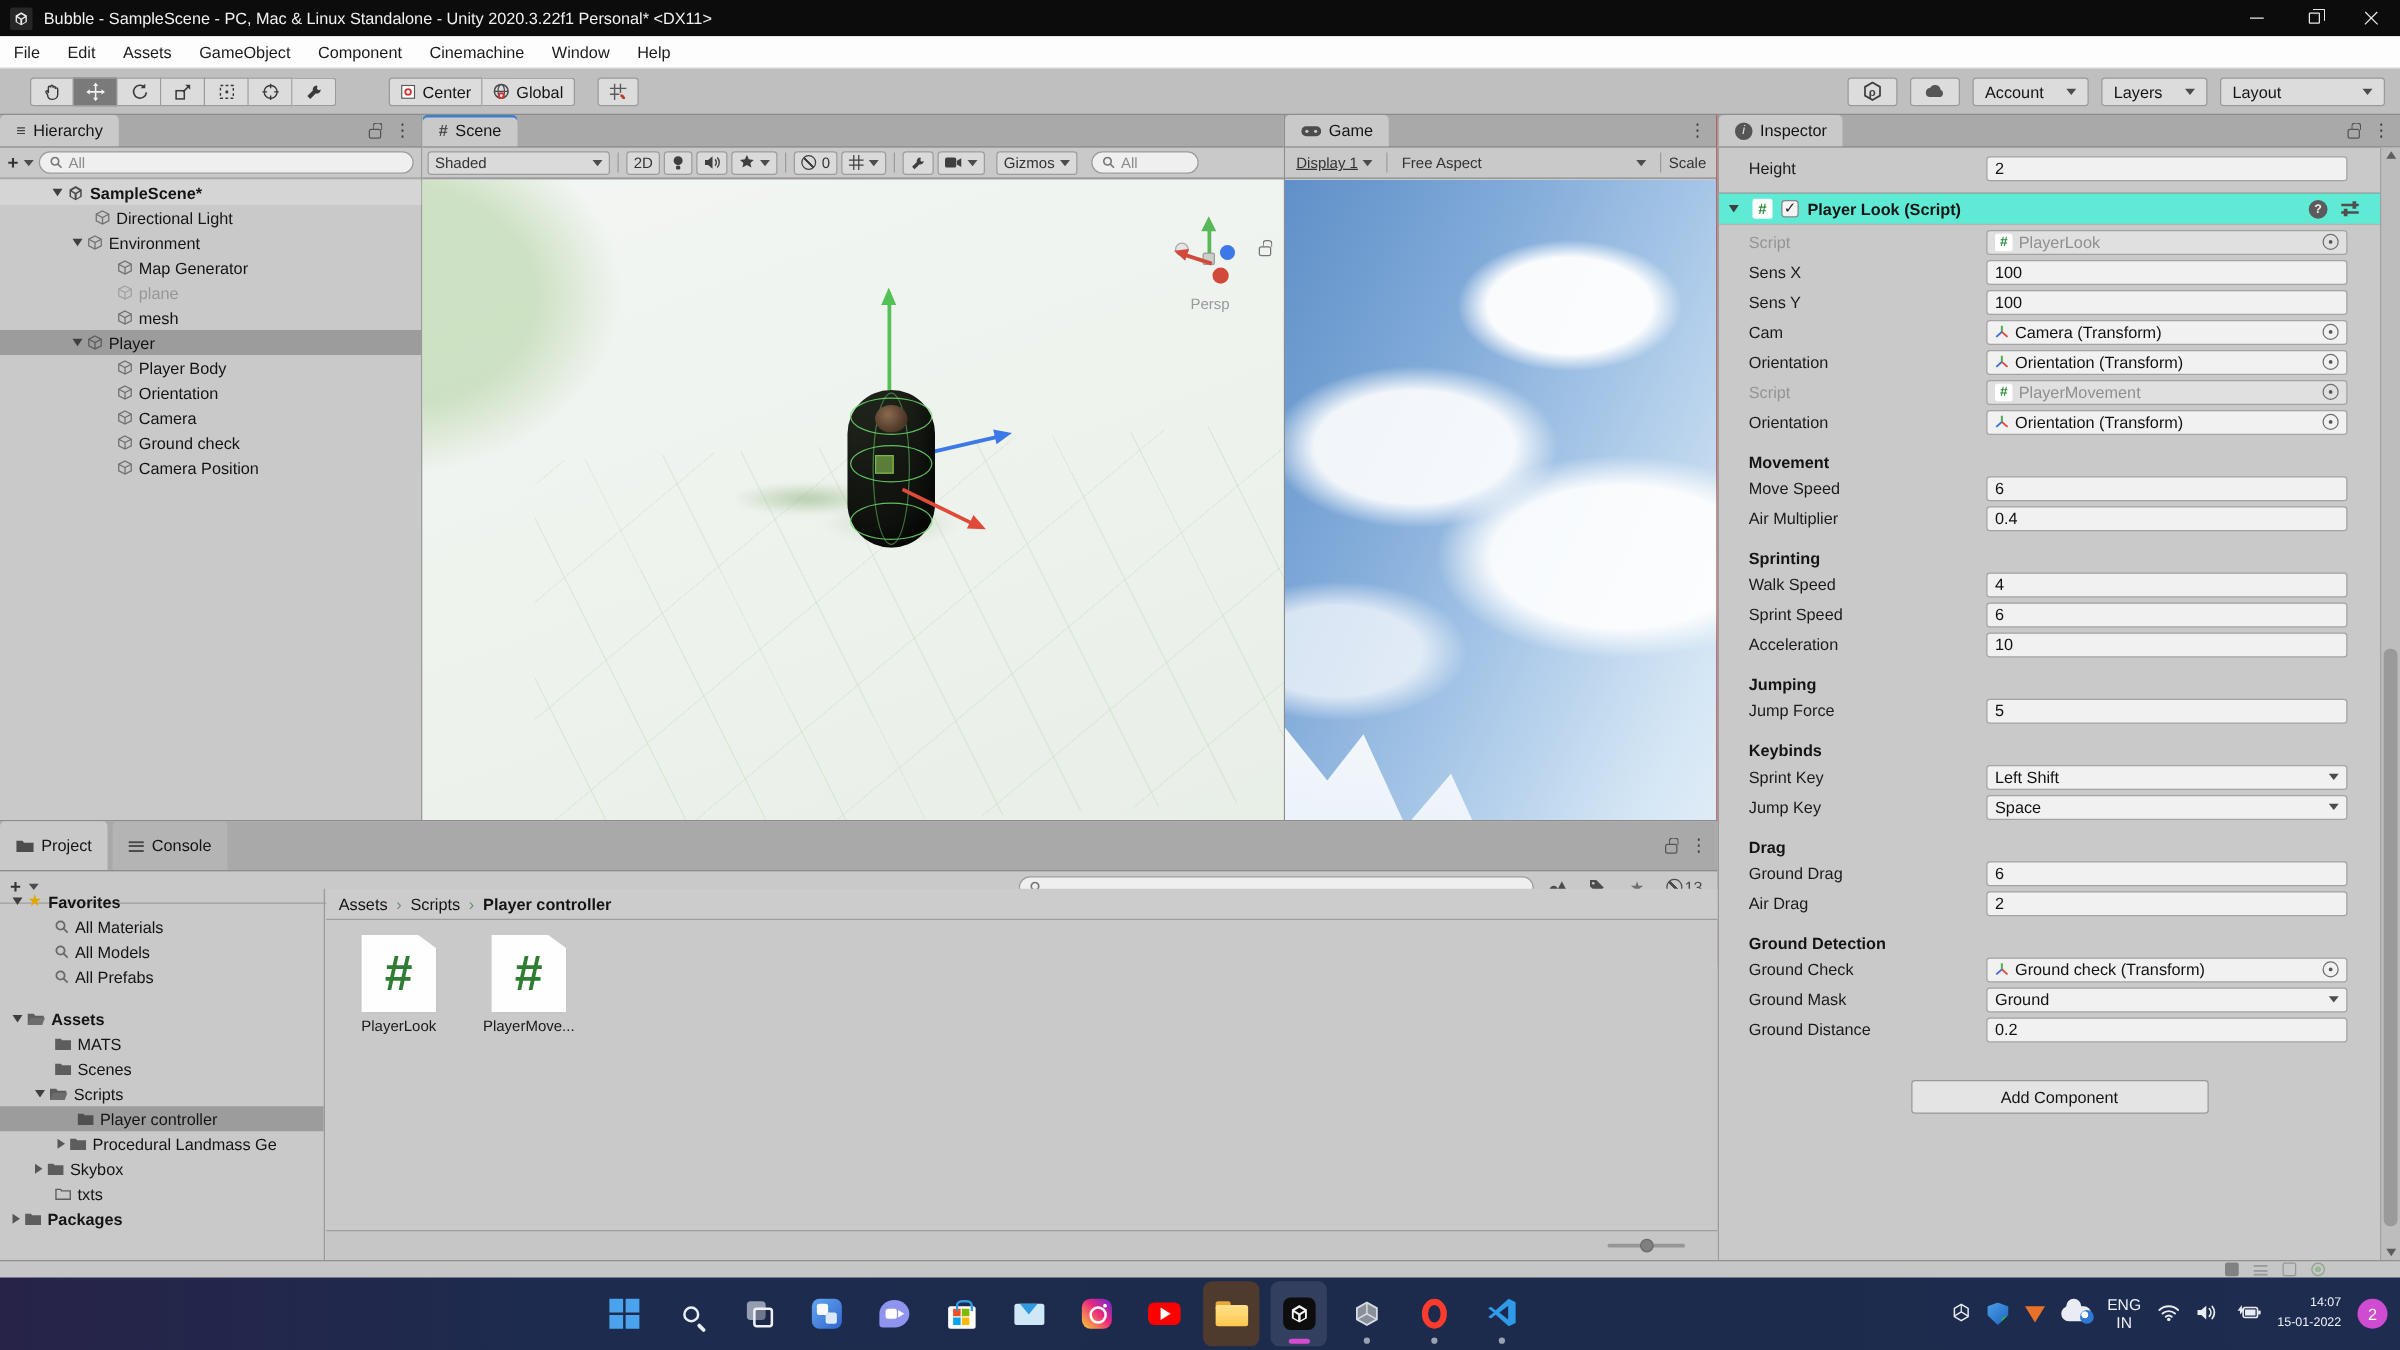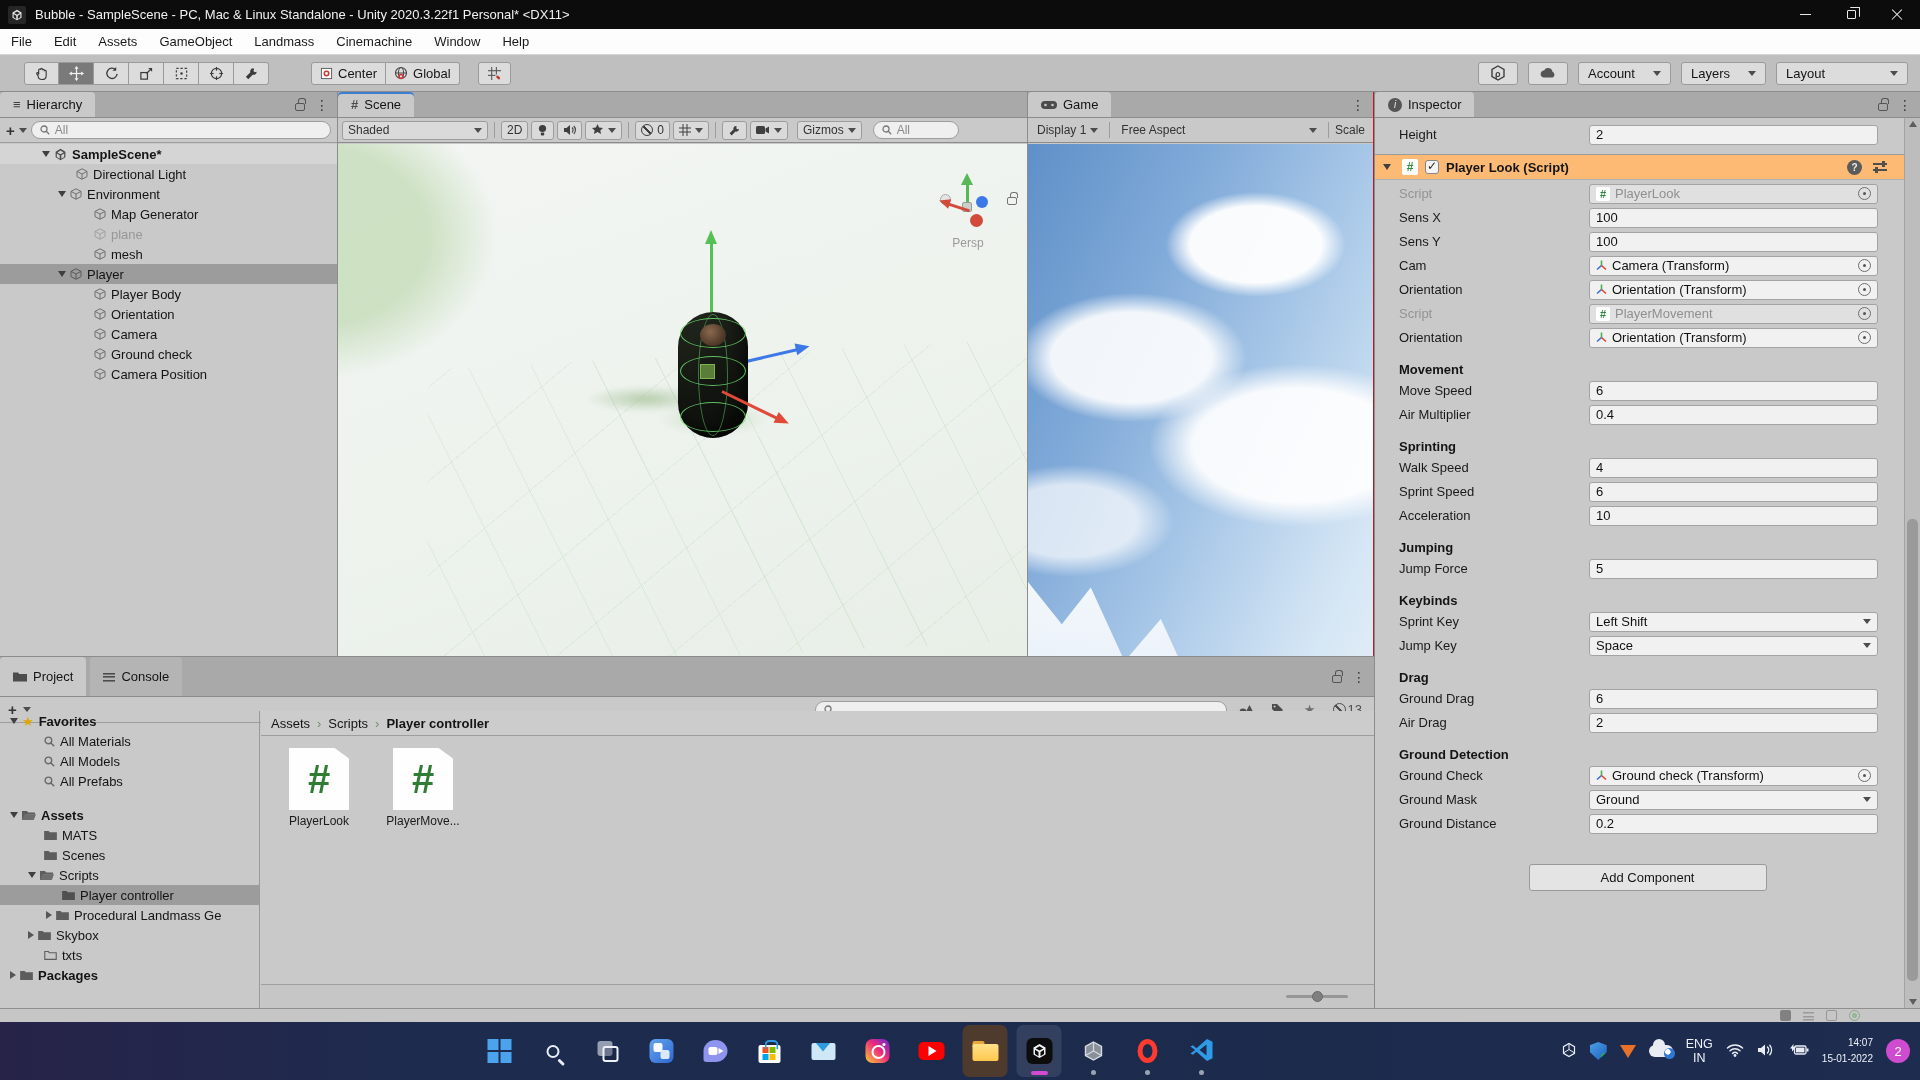--- a/index.html
+++ b/index.html
@@ -117,21 +117,21 @@
   
   #inspector { left:1374px; top:92px; width:546px; height:916px; border-left:1px solid #8c8c8c; }
   .ins-body { position:absolute; top:26px; left:0; right:0; bottom:0; overflow:hidden; }
   .irow { display:flex; align-items:center; height:21px; margin:3px 42px 0 24px; }
   .irow .lbl { flex:0 0 190px; color:#1a1a1a; }
   .irow.gray .lbl { color:#949494; }
   .fld { flex:1; height:20px; background:#f1f1f1; border:1px solid #a3a3a3; border-radius:3px; display:flex; align-items:center; padding:0 6px; gap:5px; color:#111; }
   .irow.gray .fld { background:#e0e0e0; color:#8f8f8f; }
   .picker { width:13px; height:13px; border:1px solid #6f6f6f; border-radius:50%; margin-left:auto; position:relative; flex:none; }
   .picker::after { content:""; position:absolute; left:4px; top:4px; width:3px; height:3px; border-radius:50%; background:#555; }
-  .comp-header { height:26px; margin-top:9px; background:#fdba74; border-top:1px solid #9b9b9b; border-bottom:1px solid #b3b3b3; display:flex; align-items:center; padding:0 8px; gap:7px; }
+  .comp-header { height:26px; margin-top:9px; background:#5eead4; border-top:1px solid #9b9b9b; border-bottom:1px solid #b3b3b3; display:flex; align-items:center; padding:0 8px; gap:7px; }
   .comp-header .title { font-weight:bold; }
   .sico { width:16px; height:16px; background:#fff; border-radius:2px; display:flex; align-items:center; justify-content:center; font-weight:bold; color:#2e8b3d; font-size:12px; flex:none; }
   .sico::after { content:"#"; }
   .sico.small { width:14px; height:14px; font-size:11px; }
   .cb { width:14px; height:14px; background:#f4f4f4; border:1px solid #858585; border-radius:3px; position:relative; flex:none; }
   .cb::after { content:"✓"; position:absolute; left:1px; top:-2px; font-size:12px; color:#222; }
   .hright { margin-left:auto; display:flex; align-items:center; gap:11px; }
   .hico { width:15px; height:15px; border-radius:50%; background:#5b5b5b; color:#ececec; font-size:10px; font-weight:bold; display:flex; align-items:center; justify-content:center; }
   .hico::after { content:"?"; }
   .pico { width:14px; height:12px; background:linear-gradient(#4f4f4f,#4f4f4f) 0 2px/14px 2px no-repeat, linear-gradient(#4f4f4f,#4f4f4f) 0 8px/14px 2px no-repeat; position:relative; }
@@ -245,21 +245,21 @@
           <span class="gclose"></span>
         </span>
     </div>
   </div>
 
   <div class="menubar">
     <span class="menuitem">File</span>
     <span class="menuitem">Edit</span>
     <span class="menuitem">Assets</span>
     <span class="menuitem">GameObject</span>
-    <span class="menuitem">Landmass</span>
+    <span class="menuitem">Component</span>
     <span class="menuitem">Cinemachine</span>
     <span class="menuitem">Window</span>
     <span class="menuitem">Help</span>
   </div>
 
   <div class="toolbar">
     <div class="tgroup">
       <span class="tbtn">
           <svg width="15" height="15" viewBox="0 0 16 16">
             <path d="M5 9V4.2a1 1 0 0 1 2 0V3.4a1 1 0 0 1 2 0v1a1 1 0 0 1 2 0v1.2a1 1 0 0 1 2 0V10c0 2.4-1.8 4.4-4.5 4.4S4.4 12.6 4.4 10.6L3 8.4c-.5-.9.7-1.8 1.4-1L5 9z" fill="none" stroke="#3a3a3a" stroke-width="1.2"></path>
@@ -628,21 +628,21 @@
             <circle cx="4.5" cy="5" r="1.3" fill="#c9c9c9"></circle>
             <circle cx="11.5" cy="5" r="1.3" fill="#c9c9c9"></circle>
           </svg>
         <span>Game</span>
       </span>
       <span class="striptools">
           <span class="kebab"></span>
         </span>
     </div>
     <div class="viewbar">
-      <span class="vbtn" style="background:transparent;border:none;">
+      <span class="vbtn" style="background:transparent;border:none;text-decoration:underline;">
           <span>Display 1</span>
           <span class="caret"></span>
         </span>
       <span class="vsep"></span>
       <span class="vbtn" style="background:transparent;border:none;flex:1;justify-content:flex-start;">
           <span>Free Aspect</span>
           <span class="caret r"></span>
         </span>
       <span class="vsep"></span>
       <span style="width:34px;overflow:hidden;white-space:nowrap;color:#333;">Scale</span>

